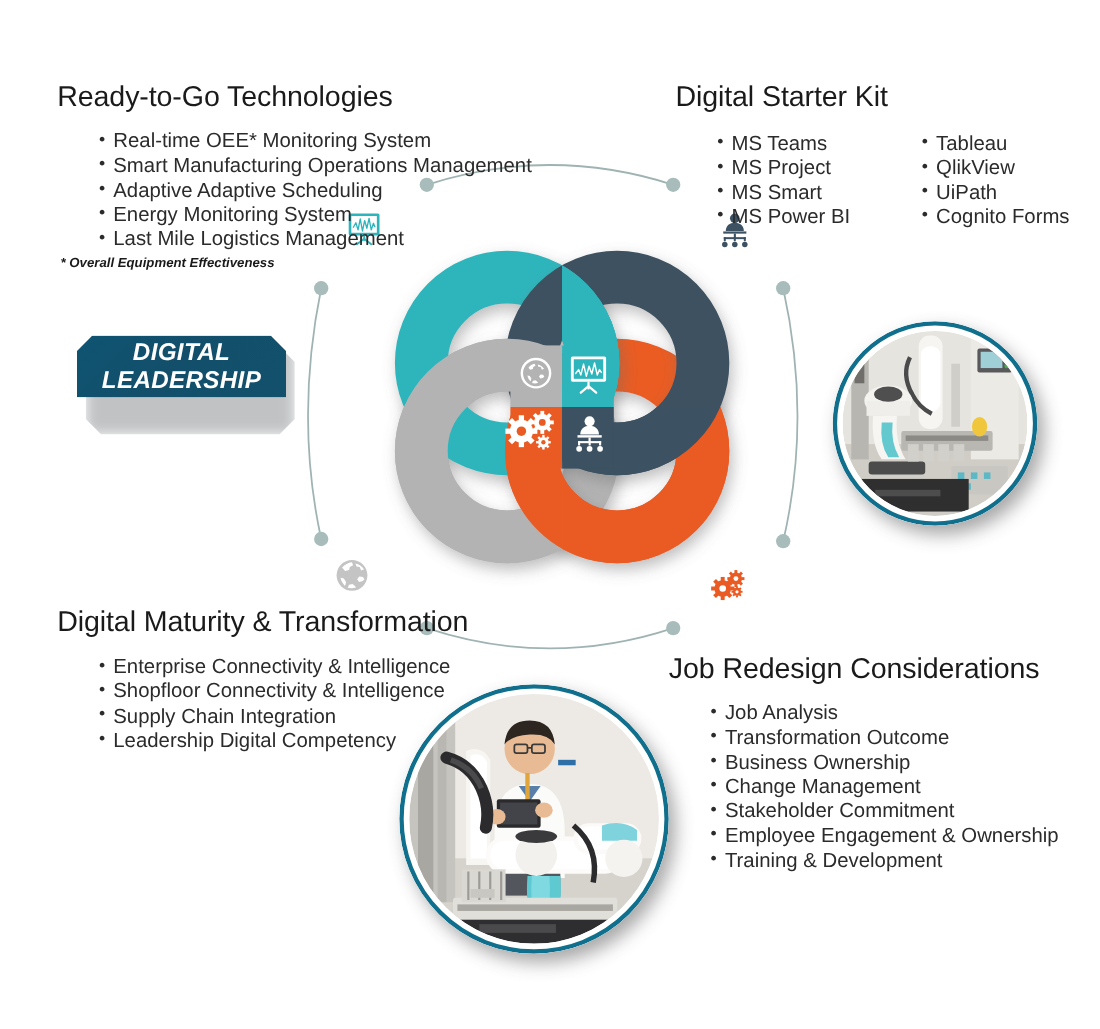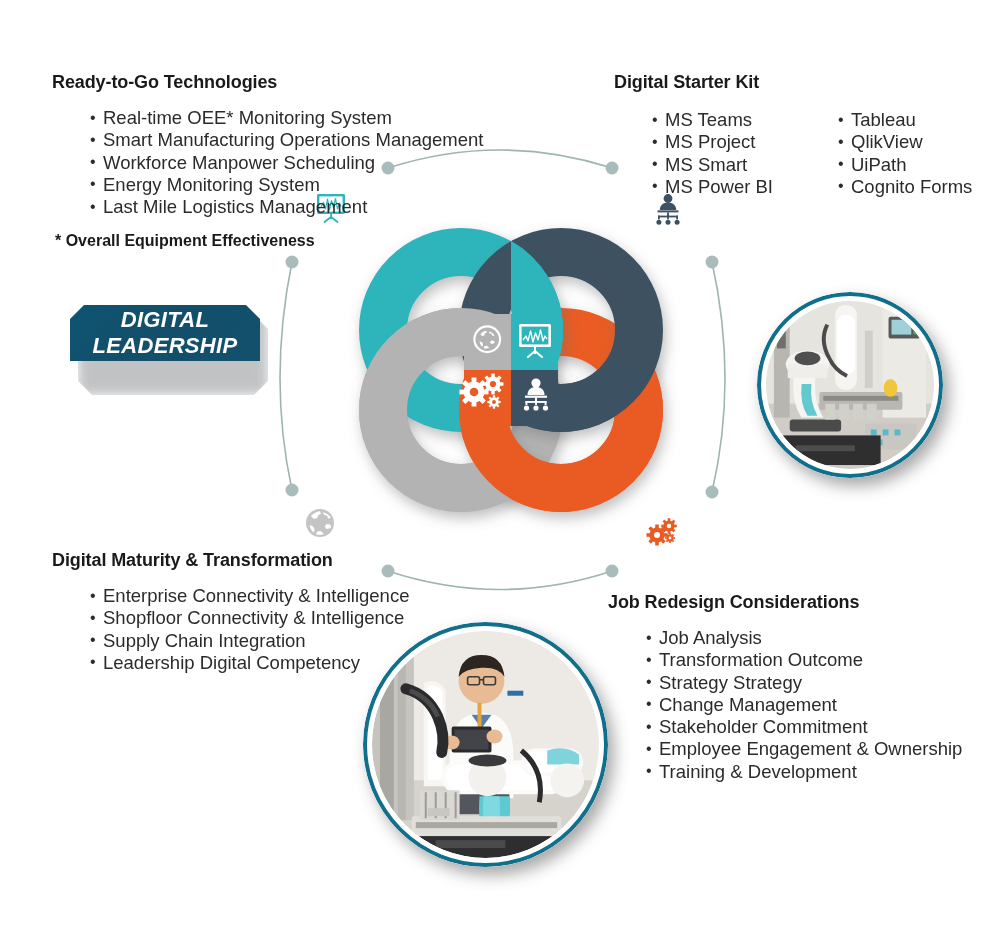--- a/index.html
+++ b/index.html
@@ -16,22 +16,22 @@
     width: 1000px;
     height: 935px;
     overflow: hidden;
     background: #ffffff;
   }
 
   
   .block { position: absolute; }
   .block h2 {
     margin: 0 0 2px 0;
-    font-size: 18px;
-    font-weight: bold;
+    font-size: 26px;
+    font-weight: normal;
     letter-spacing: -0.1px;
     color: #1a1a1a;
     white-space: nowrap;
   }
   .block ul {
     list-style: none;
     margin: 14px;
     padding: 0 0 0 24px;
   }
   .block li {
@@ -45,21 +45,22 @@
   .block li::before {
     content: "\2022";
     position: absolute;
     left: 0;
     top: -0.5px;
     font-size: 16px;
     color: #2b2b2b;
   }
   .footnote {
     position: absolute;
-    font-size: 16px;
+    font-size: 12px;
+    font-style: italic;
     font-weight: 600;
     color: #1a1a1a;
     white-space: nowrap;
   }
 
   
   .cols { display: flex; }
   .cols ul:first-child { width: 150px; padding-left: 24px; }
   .cols ul:last-child  { padding-left: 8px; }
 
@@ -523,21 +524,21 @@
     </div>
     <div class="ring"></div>
     <div class="ring-inner"></div>
   </div>
 
   <div class="block" style="left:52px; top:72px;">
     <h2>Ready-to-Go Technologies</h2>
     <ul>
       <li>Real-time OEE* Monitoring System</li>
       <li>Smart Manufacturing Operations Management</li>
-      <li>Workforce Manpower Scheduling</li>
+      <li>Adaptive Adaptive Scheduling</li>
       <li>Energy Monitoring System</li>
       <li>Last Mile Logistics Management</li>
     </ul>
   </div>
   <div class="footnote" style="left:55px; top:232px;">* Overall Equipment Effectiveness</div>
 
   <div class="block" style="left:614px; top:72px;">
     <h2>Digital Starter Kit</h2>
     <div class="cols">
       <ul>
@@ -563,21 +564,21 @@
       <li>Supply Chain Integration</li>
       <li>Leadership Digital Competency</li>
     </ul>
   </div>
 
   <div class="block" style="left:608px; top:592px;">
     <h2>Job Redesign Considerations</h2>
     <ul>
       <li>Job Analysis</li>
       <li>Transformation Outcome</li>
-      <li>Strategy Strategy</li>
+      <li>Business Ownership</li>
       <li>Change Management</li>
       <li>Stakeholder Commitment</li>
       <li>Employee Engagement &amp; Ownership</li>
       <li>Training &amp; Development</li>
     </ul>
   </div>
 
   <div id="badge-wrap">
     <div id="badge-shadow"></div>
     <div id="badge">

